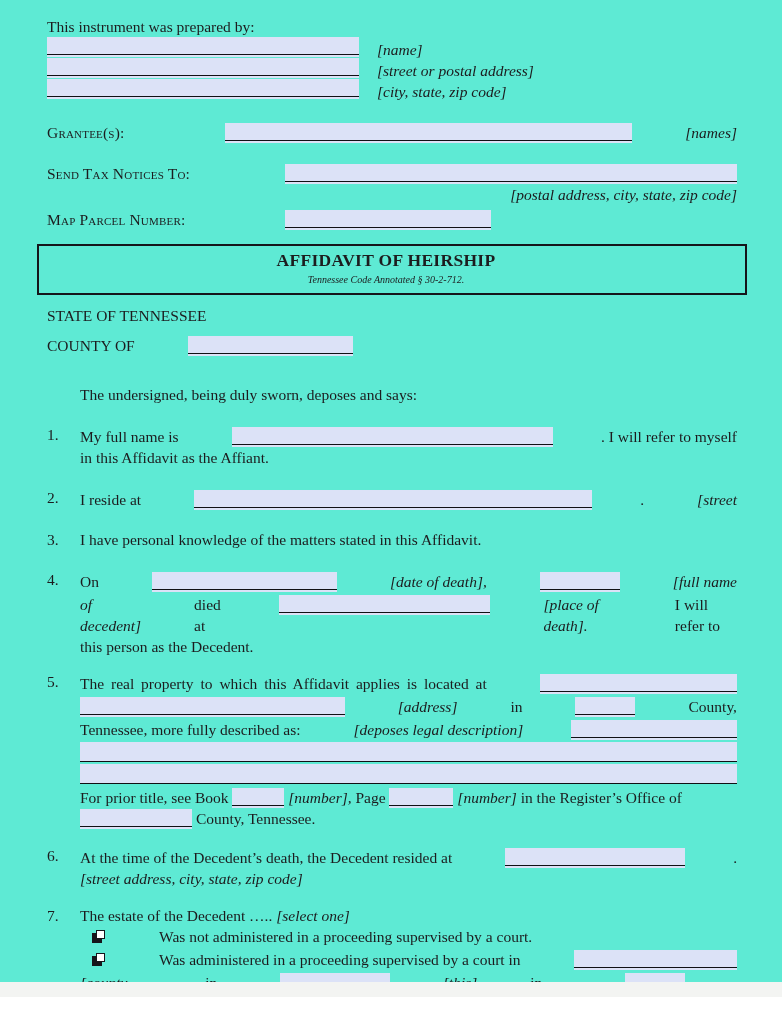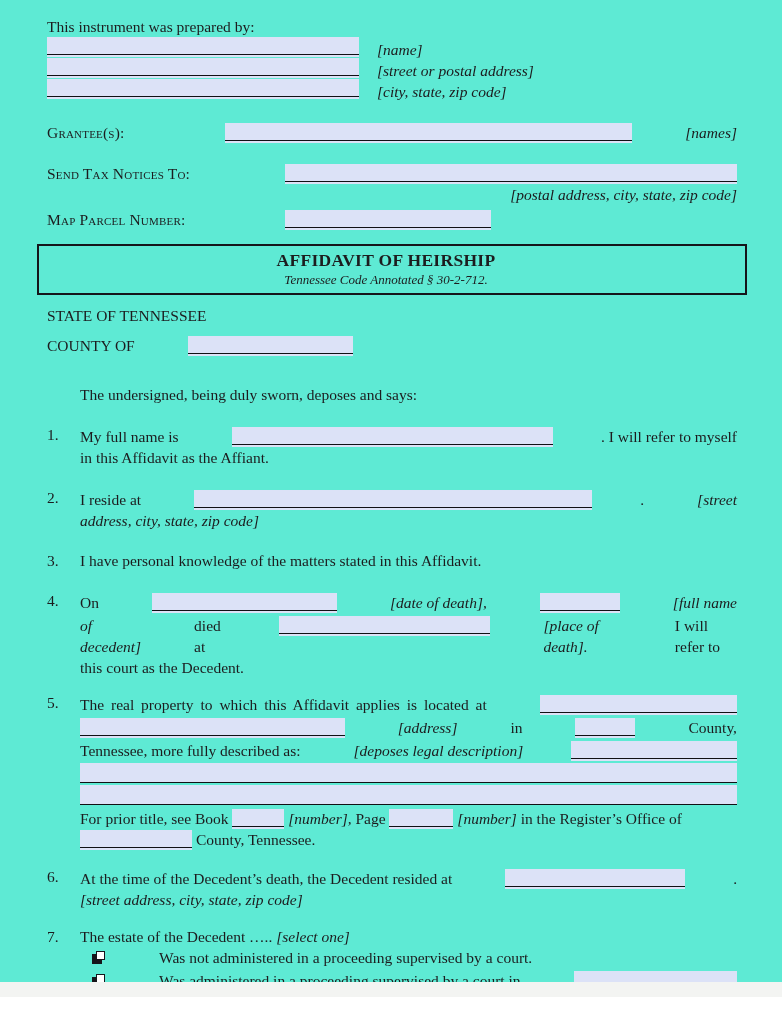--- a/index.html
+++ b/index.html
@@ -34,21 +34,21 @@
   .lbl-col-sm { width:130px; flex:none; }
   .lbl-col { width:190px; flex:none; }
 
   .gap20 { margin-top:20px; } .gap18 { margin-top:18px; } .gap2  { margin-top:2px; }
 
   .title-box {
     margin:14px -10px 0 -10px; border:2px solid #15151a;
     text-align:center; padding:3px 12px 5px 0;
   }
   .title-box .t1 { font-weight:bold; font-size:17.5px; line-height:23px; letter-spacing:0.3px; }
-  .title-box .t2 { font-style:italic; font-size:13px; line-height:16px; }
+  .title-box .t2 { font-style:italic; font-size:10px; line-height:16px; }
 
   .state-block { margin-top:10px; }
   .county-line { margin-top:7px; }
 
   .intro { margin-top:28px; padding-left:33px; }
 
   .item { display:flex; margin-top:19px; }
   .item .num { width:33px; flex:none; }
   .item .bd { flex:1 1 auto; min-width:0; }
   .just { word-spacing:3px; }
@@ -131,21 +131,20 @@
 
     <div class="item">
       <span class="num">2.</span>
       <div class="bd">
         <div class="fline">
           <span>I reside at</span>
           <span class="fld grow ml5"></span>
           <span>.</span>
           <span class="it ml5">[street</span>
         </div>
-        <div class="it">address, city, state, zip code]</div>
       </div>
     </div>
 
     <div class="item">
       <span class="num">3.</span>
       <div class="bd">I have personal knowledge of the matters stated in this Affidavit.</div>
     </div>
 
     <div class="item">
       <span class="num">4.</span>
@@ -157,21 +156,21 @@
           <span class="fld grow ml5"></span>
           <span class="it ml5">[full name</span>
         </div>
         <div class="fline">
           <span class="it">of decedent]</span>
           <span class="ml5">died at</span>
           <span class="fld ml5" style="width:280px;"></span>
           <span class="it ml5">[place of death].</span>
           <span class="ml5">I will refer to</span>
         </div>
-        <div>this court as the Decedent.</div>
+        <div>this person as the Decedent.</div>
       </div>
     </div>
 
     <div class="item" style="margin-top:14px;">
       <span class="num">5.</span>
       <div class="bd">
         <div class="fline">
           <span class="just">The real property to which this Affidavit applies is located at</span>
           <span class="fld grow ml5" style="min-width:110px;"></span>
         </div>

